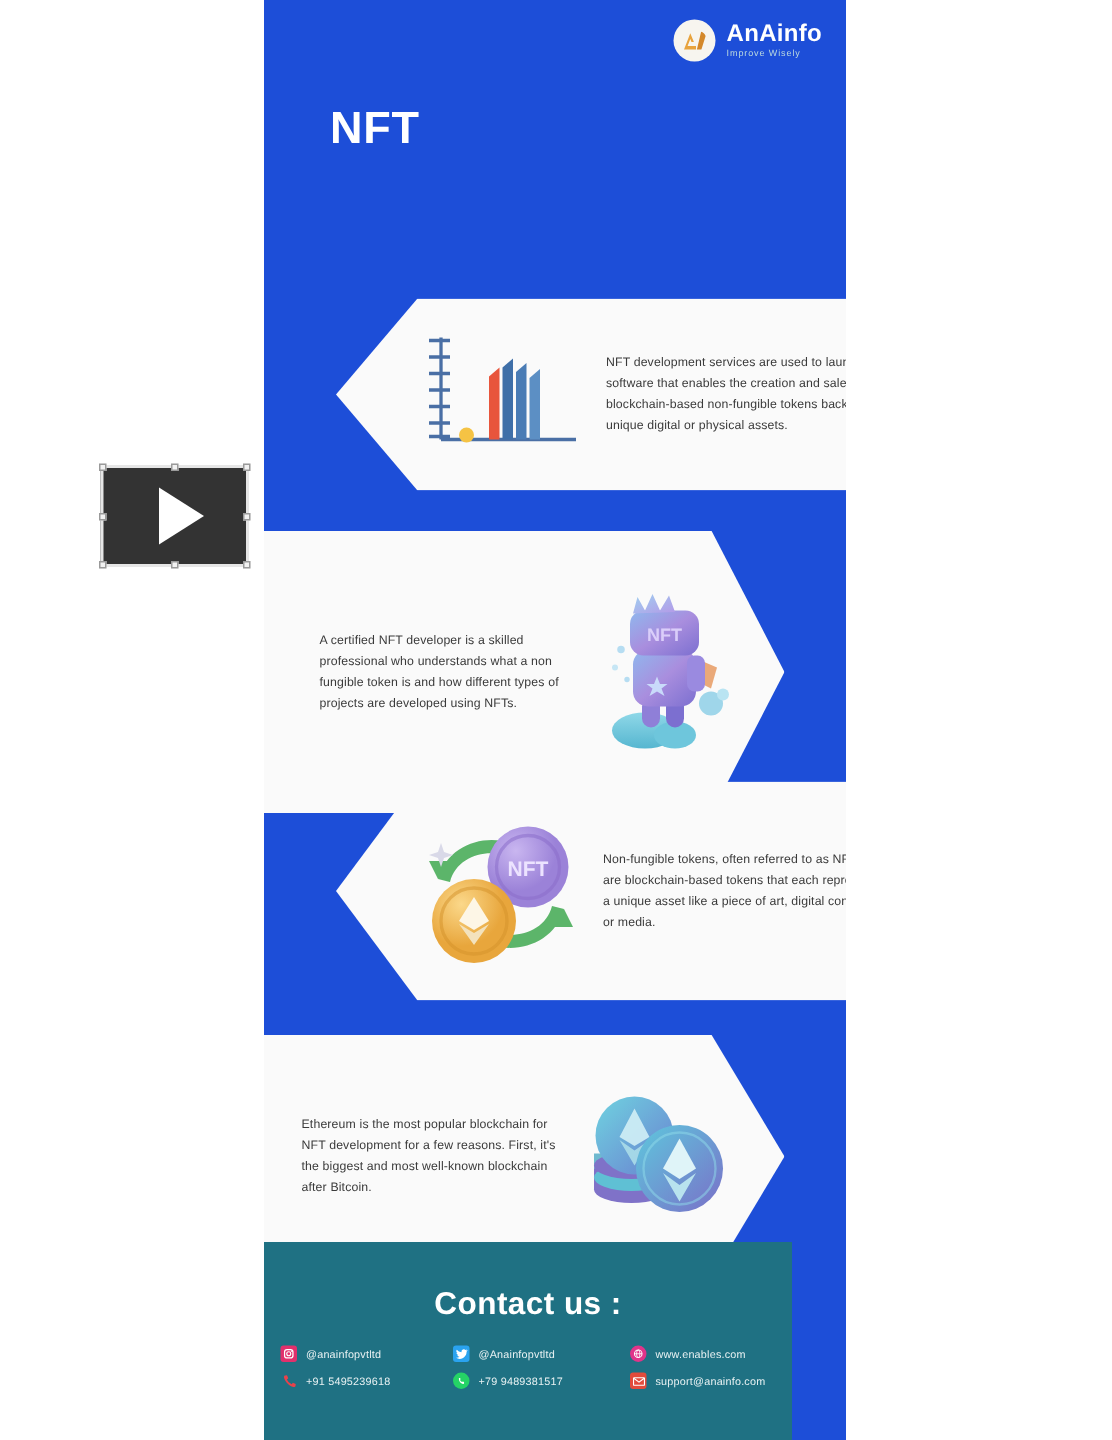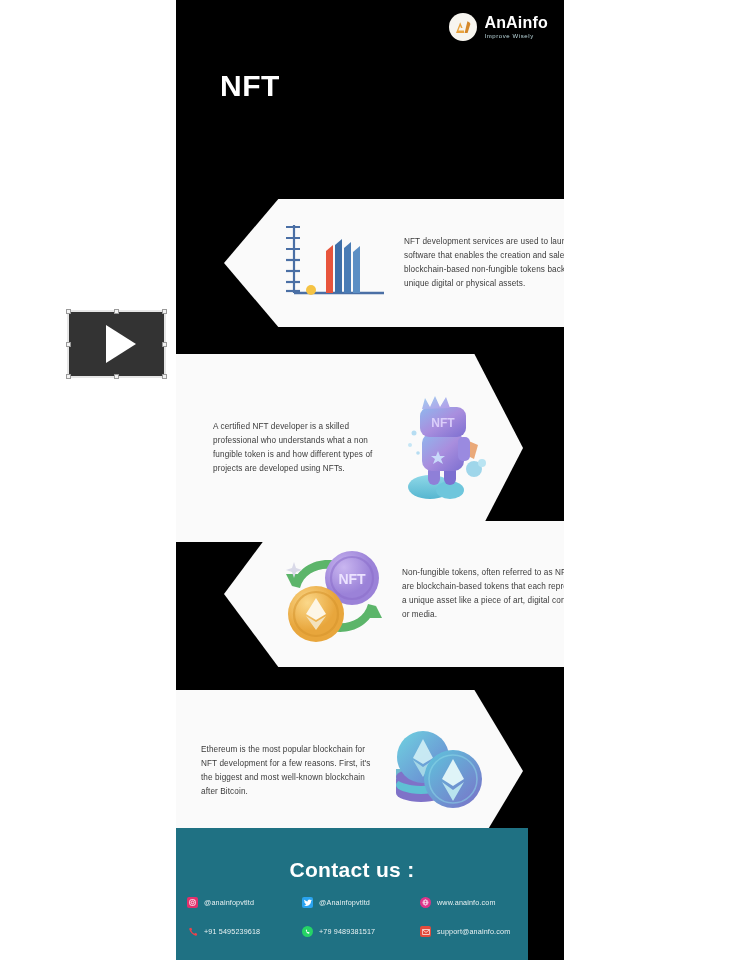--- a/index.html
+++ b/index.html
@@ -23,21 +23,21 @@
     height: 960px;
     background: #ffffff;
   }
 
   #poster {
     position: absolute;
     left: 176px;
     top: 0px;
     width: 388px;
     height: 960px;
-    background: #000000;
+    background: #1d4ed8;
     overflow: hidden;
   }
 
   
   .logo-wrap {
     position: absolute;
     right: 16px;
     top: 13px;
     display: flex;
     align-items: center;
@@ -147,21 +147,21 @@
     font-size: 21px;
     font-weight: bold;
     margin-top: 30px;
     letter-spacing: .3px;
   }
   .contact-grid {
     margin: 15px auto 0;
     width: 330px;
     display: grid;
     grid-template-columns: 115px 118px 1fr;
-    row-gap: 18px;
+    row-gap: 7px;
   }
   .contact-item {
     display: flex;
     align-items: center;
     gap: 6px;
   }
   .ci-icon {
     width: 11px;
     height: 11px;
     border-radius: 2px;
@@ -408,21 +408,21 @@
         </div>
 
         <div class="contact-item">
           <span class="ci-icon round" style="background:#e0348a;">
             <svg width="7" height="7" viewBox="0 0 10 10" aria-hidden="true">
               <circle cx="5" cy="5" r="3.6" fill="none" stroke="#fff" stroke-width="1"></circle>
               <ellipse cx="5" cy="5" rx="1.6" ry="3.6" fill="none" stroke="#fff" stroke-width=".8"></ellipse>
               <line x1="1.4" y1="5" x2="8.6" y2="5" stroke="#fff" stroke-width=".8"></line>
             </svg>
           </span>
-          <span class="ci-label">www.anainfo.com</span>
+          <span class="ci-label">www.enables.com</span>
         </div>
 
         <div class="contact-item">
           <span class="ci-icon" style="background:transparent;">
             <svg width="10" height="10" viewBox="0 0 12 12" aria-hidden="true">
               <path d="M2.4 1.2 4 1 5 3.3 3.9 4.3a7 7 0 0 0 3.8 3.8l1-1.1L11 8l-.2 1.6c-.1.8-1 1-1.7.8C5.6 9.4 2.6 6.4 1.6 3 1.4 2.3 1.6 1.4 2.4 1.2z" fill="#e8424b"></path>
             </svg>
           </span>
           <span class="ci-label">+91 5495239618</span>
         </div>

